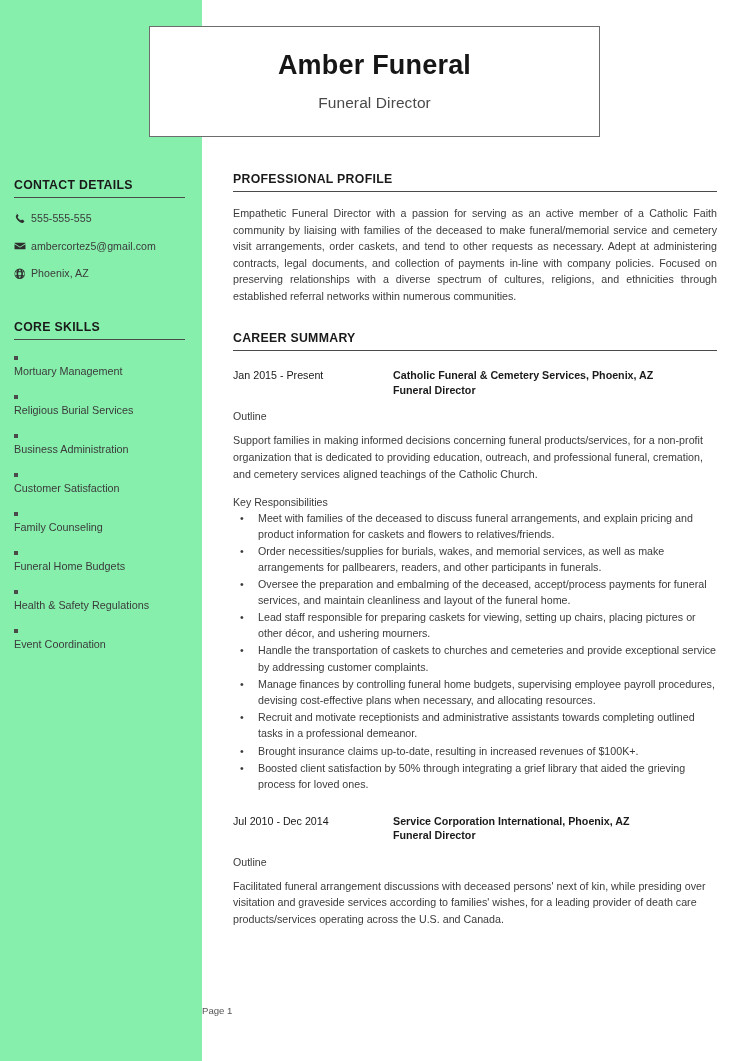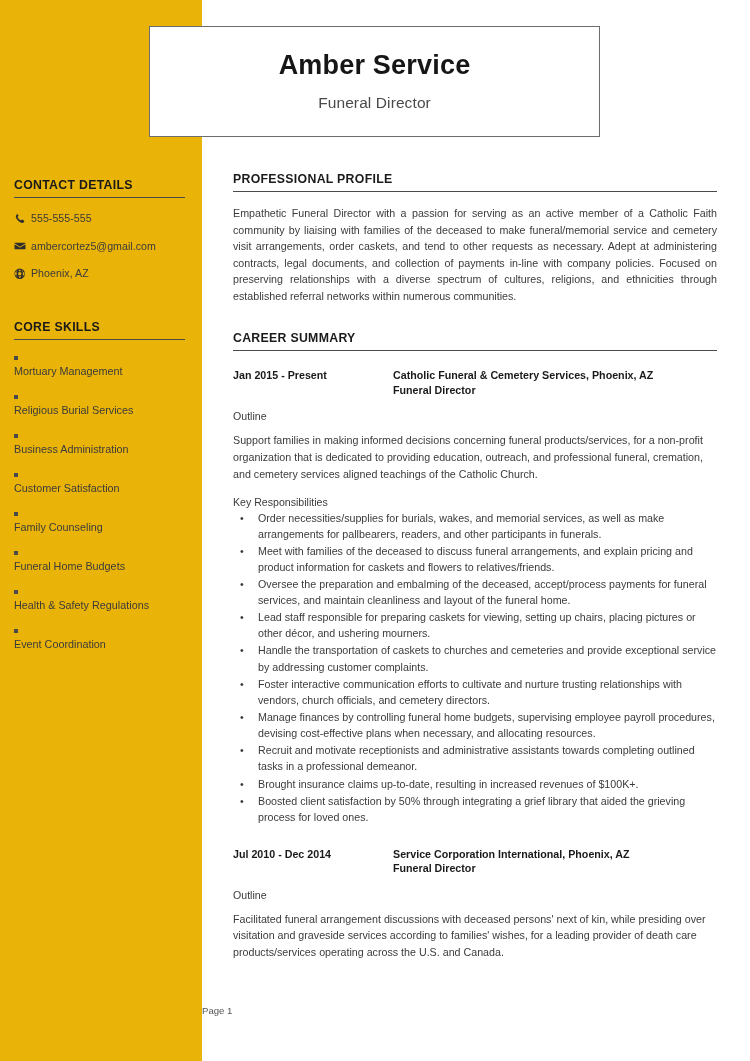--- a/index.html
+++ b/index.html
@@ -24,21 +24,21 @@
     background: #ffffff;
   }
 
   
   .sidebar {
     position: absolute;
     left: 0;
     top: 0;
     width: 202px;
     height: 1061px;
-    background: #eab308;
+    background: #86efac;
   }
 
   .sidebar-inner {
     padding: 0 16px 0 14px;
   }
 
   .side-section {
     margin-top: 0;
   }
 
@@ -177,21 +177,21 @@
   }
 
   .job-row {
     display: flex;
     align-items: flex-start;
   }
 
   .job-dates {
     flex: 0 0 160px;
     font-size: 10.7px;
-    font-weight: bold;
+    font-weight: normal;
     color: #1a1a1a;
     line-height: 1.35;
   }
 
   .job-meta {
     flex: 1;
   }
 
   .job-company,
   .job-role {
@@ -336,21 +336,21 @@
             <span class="skill-bullet"></span>
             <span class="skill-text">Event Coordination</span>
           </li>
         </ul>
       </section>
 
     </div>
   </aside>
 
   <div class="name-box">
-    <div class="name">Amber Service</div>
+    <div class="name">Amber Funeral</div>
     <div class="job-title">Funeral Director</div>
   </div>
 
   <main class="main">
 
     <section>
       <div class="main-head">PROFESSIONAL PROFILE</div>
       <p class="profile-text">Empathetic Funeral Director with a passion for serving as an active member of a Catholic Faith community by liaising with families of the deceased to make funeral/memorial service and cemetery visit arrangements, order caskets, and tend to other requests as necessary. Adept at administering contracts, legal documents, and collection of payments in-line with company policies. Focused on preserving relationships with a diverse spectrum of cultures, religions, and ethnicities through established referral networks within numerous communities.</p>
     </section>
 
@@ -366,41 +366,37 @@
           </div>
         </div>
 
         <div class="sub-label">Outline</div>
         <p class="outline-text">Support families in making informed decisions concerning funeral products/services, for a non-profit organization that is dedicated to providing education, outreach, and professional funeral, cremation, and cemetery services aligned teachings of the Catholic Church.</p>
 
         <div class="sub-label tight">Key Responsibilities</div>
         <ul class="bullets">
           <li class="bullet-item">
             <span class="bullet-dot"></span>
+            <span class="bullet-text">Meet with families of the deceased to discuss funeral arrangements, and explain pricing and product information for caskets and flowers to relatives/friends.</span>
+          </li>
+          <li class="bullet-item">
+            <span class="bullet-dot"></span>
             <span class="bullet-text">Order necessities/supplies for burials, wakes, and memorial services, as well as make arrangements for pallbearers, readers, and other participants in funerals.</span>
           </li>
           <li class="bullet-item">
             <span class="bullet-dot"></span>
-            <span class="bullet-text">Meet with families of the deceased to discuss funeral arrangements, and explain pricing and product information for caskets and flowers to relatives/friends.</span>
-          </li>
-          <li class="bullet-item">
-            <span class="bullet-dot"></span>
             <span class="bullet-text">Oversee the preparation and embalming of the deceased, accept/process payments for funeral services, and maintain cleanliness and layout of the funeral home.</span>
           </li>
           <li class="bullet-item">
             <span class="bullet-dot"></span>
             <span class="bullet-text">Lead staff responsible for preparing caskets for viewing, setting up chairs, placing pictures or other décor, and ushering mourners.</span>
           </li>
           <li class="bullet-item">
             <span class="bullet-dot"></span>
             <span class="bullet-text">Handle the transportation of caskets to churches and cemeteries and provide exceptional service by addressing customer complaints.</span>
-          </li>
-          <li class="bullet-item">
-            <span class="bullet-dot"></span>
-            <span class="bullet-text">Foster interactive communication efforts to cultivate and nurture trusting relationships with vendors, church officials, and cemetery directors.</span>
           </li>
           <li class="bullet-item">
             <span class="bullet-dot"></span>
             <span class="bullet-text">Manage finances by controlling funeral home budgets, supervising employee payroll procedures, devising cost-effective plans when necessary, and allocating resources.</span>
           </li>
           <li class="bullet-item">
             <span class="bullet-dot"></span>
             <span class="bullet-text">Recruit and motivate receptionists and administrative assistants towards completing outlined tasks in a professional demeanor.</span>
           </li>
         </ul>

